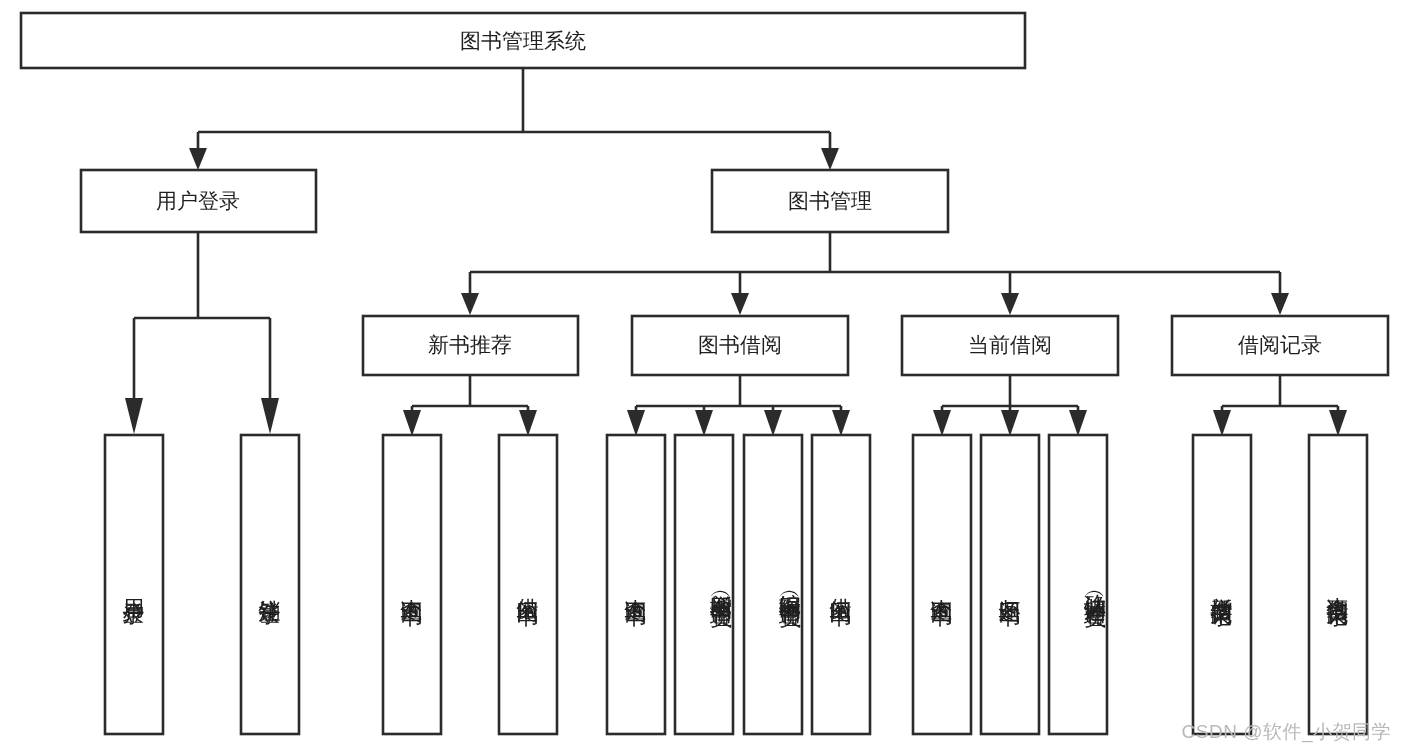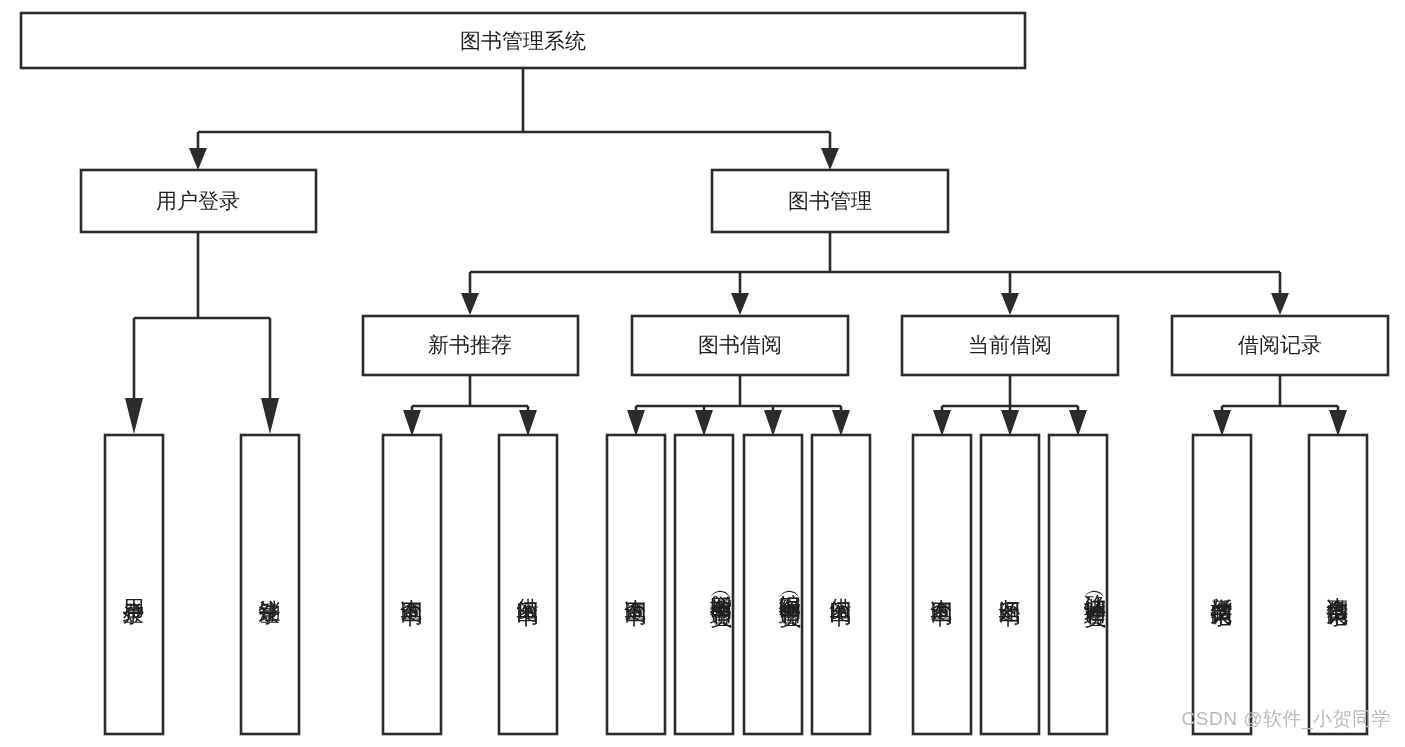--- a/index.html
+++ b/index.html
@@ -57,21 +57,21 @@
     line-height: 1.05;
     letter-spacing: 2px;
     color: #1f1f1f;
     white-space: nowrap;
     text-align: center;
     pointer-events: none;
   }
   .watermark {
     position: absolute;
     right: 14px;
-    bottom: 15px;
+    bottom: 2px;
     font-family: "Liberation Sans", "DejaVu Sans", sans-serif;
     font-size: 19px;
     color: #b8b8b8;
     letter-spacing: 0.5px;
     user-select: none;
   }
 </style>
 </head>
 <body>
 

